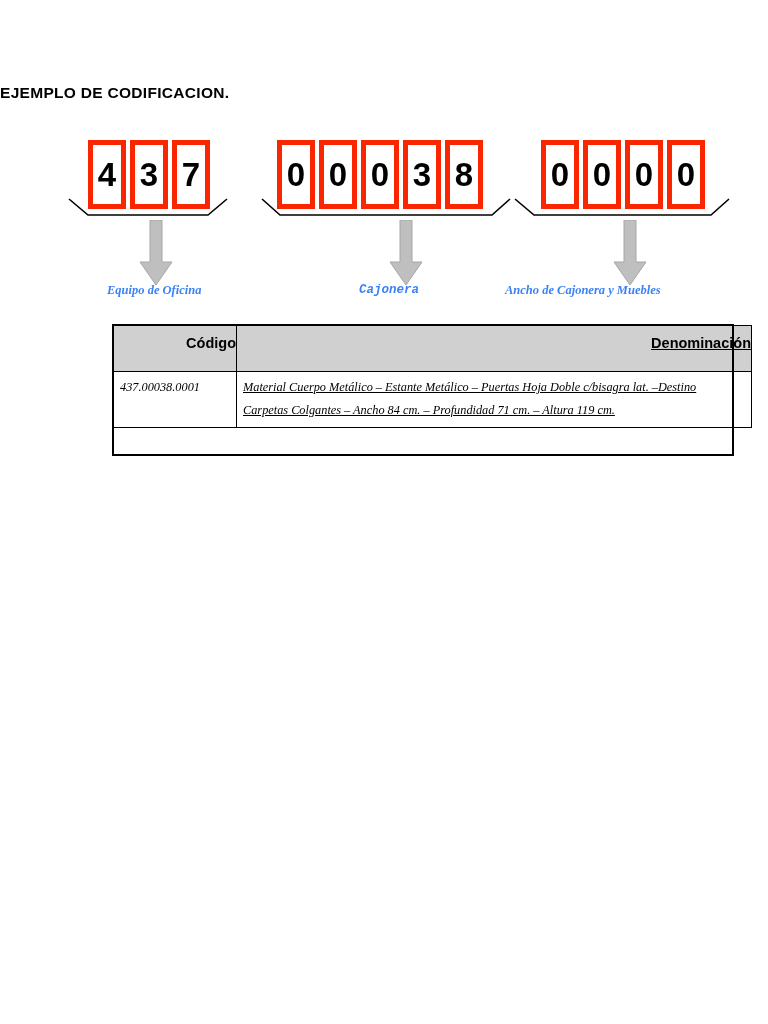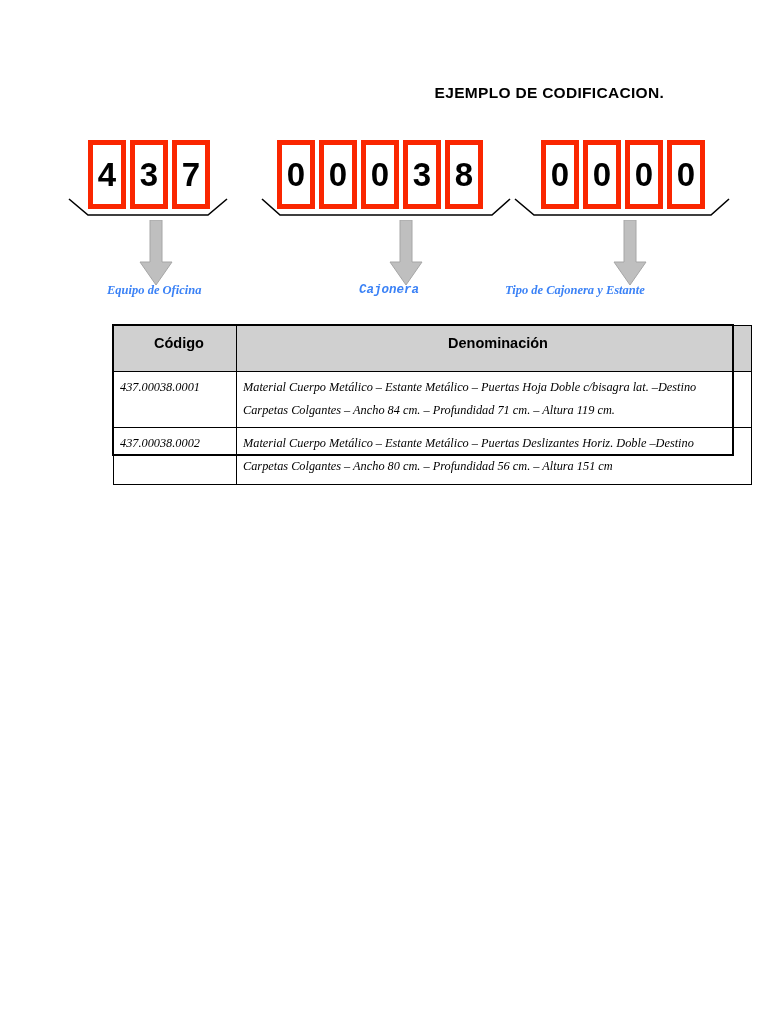--- a/index.html
+++ b/index.html
@@ -14,21 +14,21 @@
     font-family: "Liberation Sans", sans-serif;
     overflow: hidden;
   }
 
   
   #doc-title {
     position: absolute;
     left: 0;
     top: 84px;
     width: 664px;
-    text-align: right;
+    text-align: left;
     font-family: "Liberation Sans", sans-serif;
     font-weight: bold;
     font-size: 15.5px;
     letter-spacing: 0.3px;
     color: #000000;
   }
 
   
   #code-diagram {
     position: absolute;
@@ -96,39 +96,39 @@
     table-layout: fixed;
     background: #ffffff;
   }
   #code-table td, #code-table th {
     border: 1px solid #000000;
     vertical-align: top;
     padding: 0;
   }
   #code-table thead th {
     background: #d0d0d0;
-    text-align: center;
+    text-align: right;
     font-family: "Liberation Sans", sans-serif;
     font-weight: bold;
     font-size: 14.5px;
     color: #000000;
     padding: 9px 0 9px 8px;
     height: 27px;
   }
   #code-table tbody td {
     font-family: "Liberation Serif", serif;
     font-style: italic;
     font-size: 12.3px;
     color: #000000;
     padding: 4px 6px 6px 6px;
     line-height: 1.85;
     margin-left: 40px;
   }
   .col-codigo  { width: 114px; }
-  .col-denom   { width: 506px; }
+  .col-denom   { width: 506px; text-decoration: underline; }
   .cell-line { display: block; }
 
   
   #table-frame {
     position: absolute;
     left: 112px;
     top: 324px;
     width: 622px;
     height: 132px;
     border: 2px solid #000000;
@@ -188,41 +188,34 @@
   <div class="bracket" style="left:514px; top:198px; width:216px;">
     <svg width="216" height="20" viewBox="0 0 216 20">
       <path d="M1 1 L20 17 L197 17 L215 1" fill="none" stroke="#000000" stroke-width="1.6"></path>
     </svg>
   </div>
   <div class="arrow" style="left:613px; top:220px;">
     <svg width="34" height="66" viewBox="0 0 34 66">
       <path d="M11 0 L23 0 L23 42 L33 42 L17 65 L1 42 L11 42 Z" fill="#bfbfbf" stroke="#a6a6a6" stroke-width="1"></path>
     </svg>
   </div>
-  <div class="group-label" style="left:505px; top:283px;">Tipo de Cajonera y Estante</div>
+  <div class="group-label" style="left:505px; top:283px;">Ancho de Cajonera y Muebles</div>
 
 </div>
 
 <table id="code-table">
   <thead>
     <tr>
       <th class="col-codigo">Código</th>
       <th class="col-denom">Denominación</th>
     </tr>
   </thead>
   <tbody>
     <tr>
       <td class="col-codigo">437.00038.0001</td>
       <td class="col-denom">
         <span class="cell-line">Material Cuerpo Metálico – Estante Metálico – Puertas Hoja Doble c/bisagra lat. –Destino</span>
         <span class="cell-line">Carpetas Colgantes – Ancho 84 cm. – Profundidad 71 cm. – Altura 119 cm.</span>
       </td>
     </tr>
-    <tr>
-      <td class="col-codigo">437.00038.0002</td>
-      <td class="col-denom">
-        <span class="cell-line">Material Cuerpo Metálico – Estante Metálico – Puertas Deslizantes Horiz. Doble –Destino</span>
-        <span class="cell-line">Carpetas Colgantes – Ancho 80 cm. – Profundidad 56 cm. – Altura 151 cm</span>
-      </td>
-    </tr>
   </tbody>
 </table>
 <div id="table-frame"></div>
 
 </body></html>

